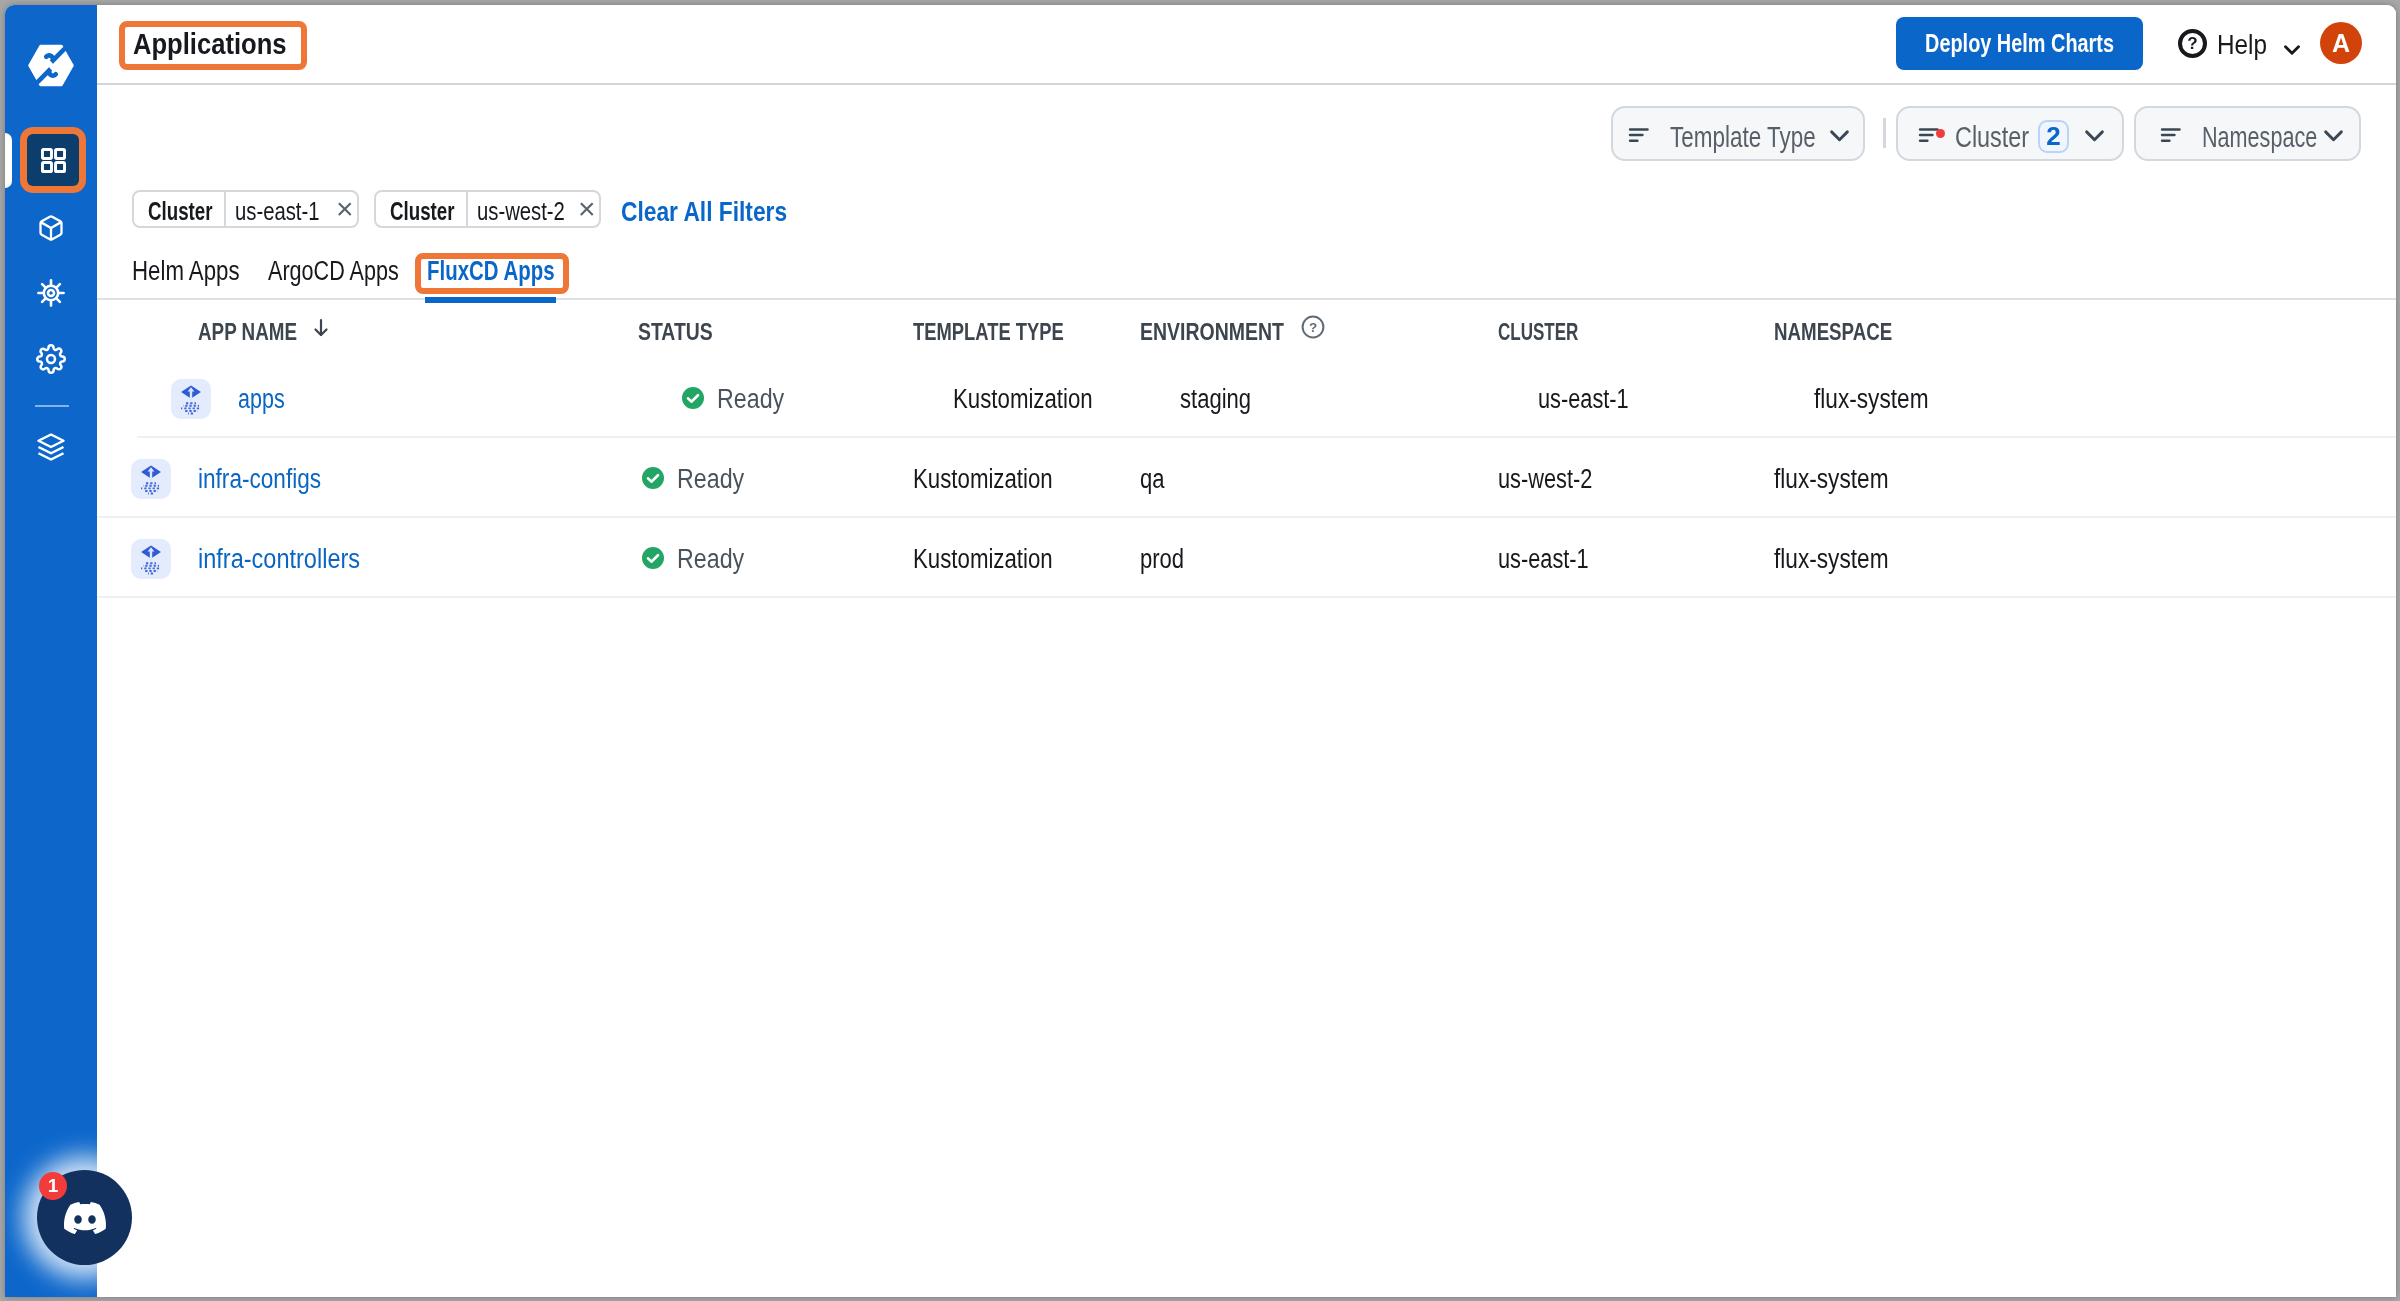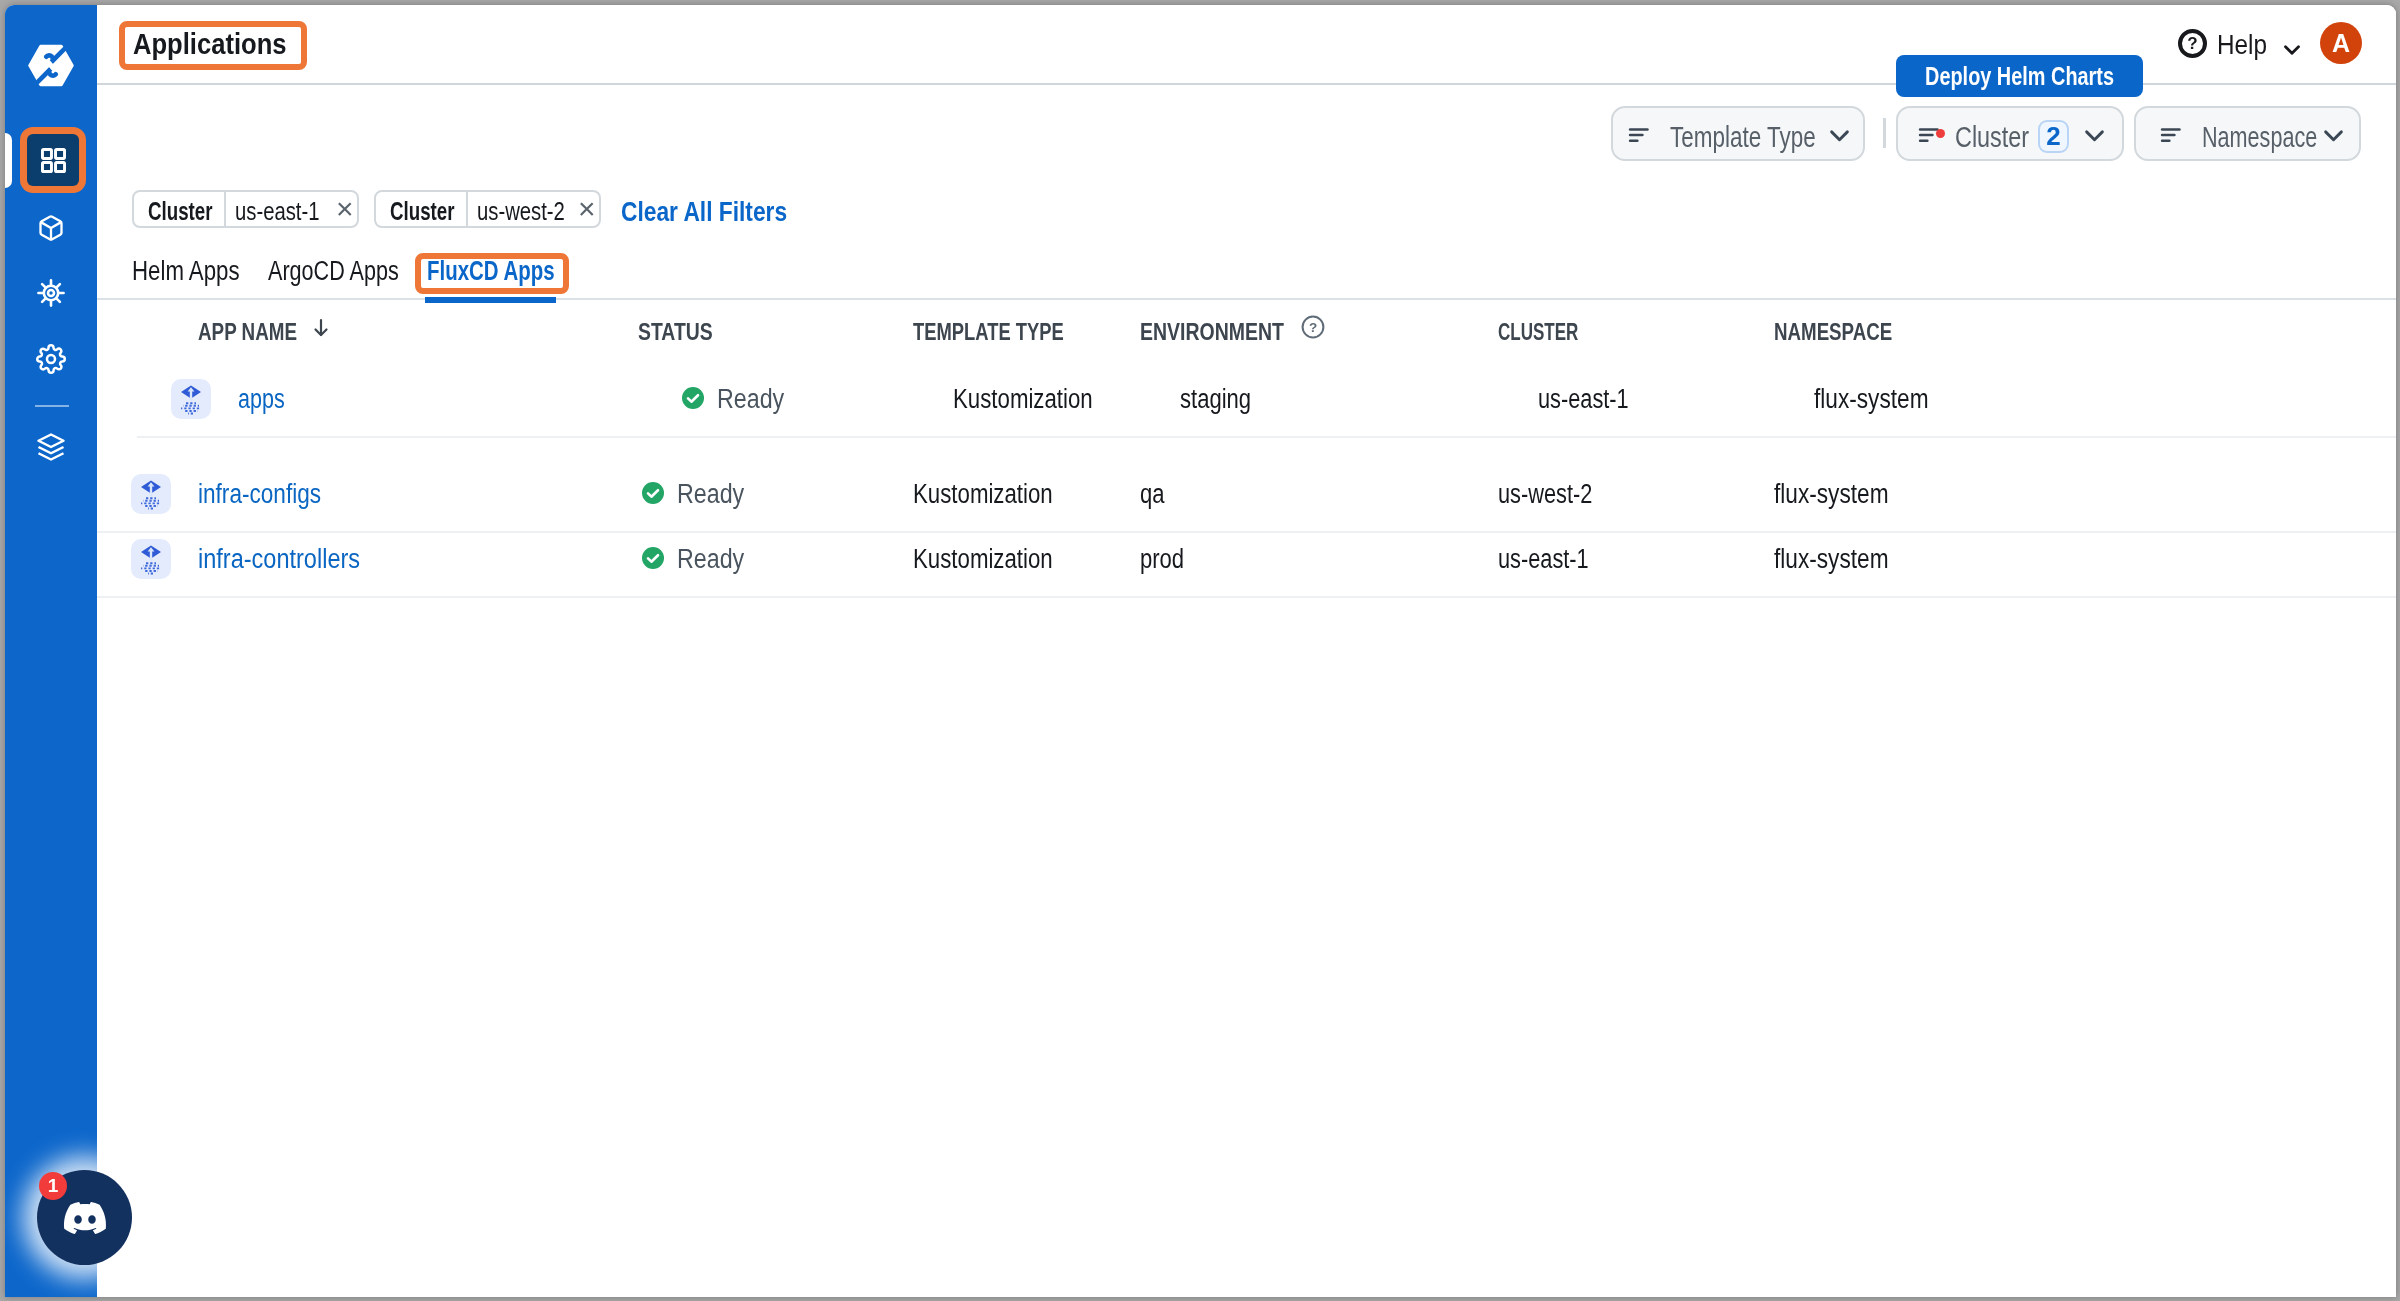--- a/index.html
+++ b/index.html
@@ -10,21 +10,21 @@
 
 
 .sidebar { position:absolute; left:0; top:0; width:92px; height:100%; background:#0d67cb; }
 .pill { position:absolute; left:0; top:128px; width:7px; height:55px; background:#fff; border-radius:0 8px 8px 0; }
 .navbox { position:absolute; left:22px; top:129px; width:52px; height:52px; background:#0b3e6d; border-radius:6px; box-shadow:0 0 0 7px #ee7737; display:flex; align-items:center; justify-content:center; }
 
 
 .header { position:absolute; left:92px; top:0; right:0; height:80px; background:#fff; border-bottom:2px solid #d1d6db; }
 .titlebox { position:absolute; left:114px; top:16px; width:188px; height:49px; border:6px solid #ee7737; border-radius:8px; background:#fff; display:flex; }
 .titletext { font-size:30px; font-weight:700; color:#16191d; margin-left:8px; transform:scaleX(0.853); transform-origin:0 50%; white-space:nowrap; }
-.deploy { position:absolute; left:1891px; top:12px; width:247px; height:42px; background:#0a66c8; border-radius:8px; color:#fff; display:flex; align-items:center; justify-content:center;margin-top:38px; }
+.deploy { position:absolute; left:1891px; top:12px; width:247px; height:53px; background:#0a66c8; border-radius:8px; color:#fff; display:flex; align-items:center; justify-content:center; }
 .deploy span { font-size:26px; font-weight:700; transform:scaleX(0.765); transform-origin:50% 50%; white-space:nowrap; }
 .helpcircle { position:absolute; left:2173px; top:24px; width:29px; height:29px; border:4px solid #17191c; border-radius:50%; display:flex; align-items:center; justify-content:center; font-size:17px; font-weight:700; color:#17191c; }
 .helptext { position:absolute; left:2212px; top:25px; font-size:27px; color:#17191c; transform:scaleX(0.9); transform-origin:0 0; }
 .avatar { position:absolute; left:2315px; top:17px; width:42px; height:42px; border-radius:50%; background:#d2430c; color:#fff; font-size:25px; font-weight:700; display:flex; align-items:center; justify-content:center; }
 
 
 .search { position:absolute; left:129px; top:102px; width:414px; height:55px; border:2px solid #d3d8dd; border-radius:8px; background:#f5f7f9; }
 .search .ph { position:absolute; left:50px; top:13px; font-size:29px; color:#7f868e; transform:scaleX(0.757); transform-origin:0 0; white-space:nowrap; }
 .fbtn { position:absolute; top:101px; height:55px; background:#f5f7f9; border:2px solid #d3d8dd; border-radius:14px; }
 .fbtn .lbl { position:absolute; top:12px; font-size:30px; color:#575f68; transform-origin:0 0; white-space:nowrap; }
@@ -217,21 +217,21 @@
     <svg class="abs" style="left:544px; top:28px;" width="24" height="24" viewBox="0 0 24 24">
         <circle cx="12" cy="12" r="11" fill="#23a566"></circle>
         <polyline points="7 12.3 10.4 15.7 17 9.2" fill="none" stroke="#fff" stroke-width="2.6" stroke-linecap="round" stroke-linejoin="round"></polyline>
       </svg>
     <span class="rdy">Ready</span>
     <span class="cell" style="left:816px;">Kustomization</span>
     <span class="cell" style="left:1043px; transform:scaleX(0.816);">staging</span>
     <span class="cell" style="left:1401px; transform:scaleX(0.806);">us-east-1</span>
     <span class="cell" style="left:1677px; transform:scaleX(0.839);">flux-system</span>
   </div>
-  <div class="row" style="top:448px;">
+  <div class="row" style="top:433px;">
     <div class="tile">
         <svg width="40" height="40" viewBox="0 0 40 40">
       <polygon points="20,6.5 30,13 20,19.5 10,13" fill="#2f5cd6"></polygon>
       <line x1="20" y1="22.5" x2="20" y2="12" stroke="#dce6fa" stroke-width="2.4"></line>
       <polygon points="20,8.3 23.4,12.6 16.6,12.6" fill="#dce6fa"></polygon>
       <g stroke="#3f6ad9" stroke-width="1.9" fill="none">
         <line x1="15" y1="24.2" x2="25" y2="24.2" stroke-dasharray="2.3 1.9"></line>
         <line x1="12" y1="26.8" x2="28" y2="26.8" stroke-dasharray="2.3 1.9" stroke-dashoffset="2"></line>
         <line x1="10" y1="29.4" x2="30" y2="29.4" stroke-dasharray="2.3 1.9" stroke-dashoffset="1"></line>
         <line x1="13" y1="32" x2="27" y2="32" stroke-dasharray="2.3 1.9" stroke-dashoffset="3"></line>

